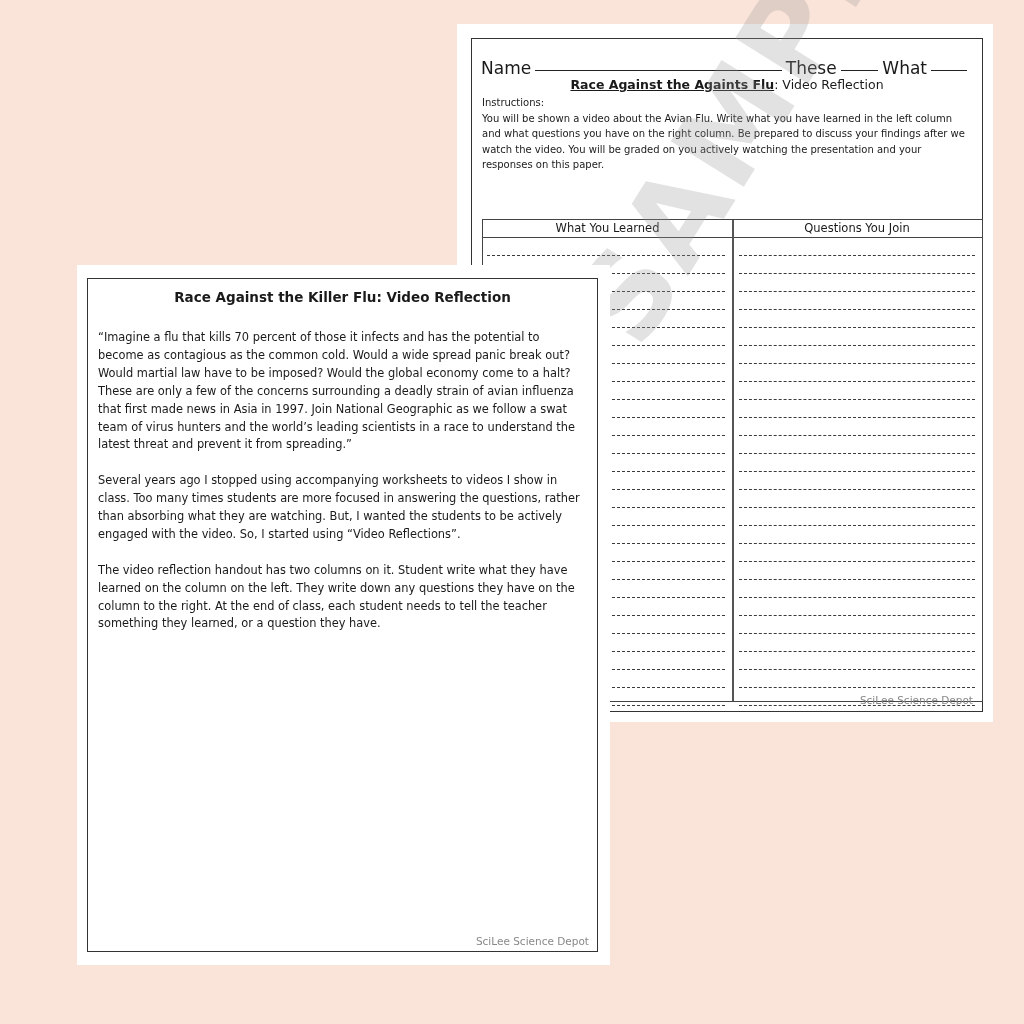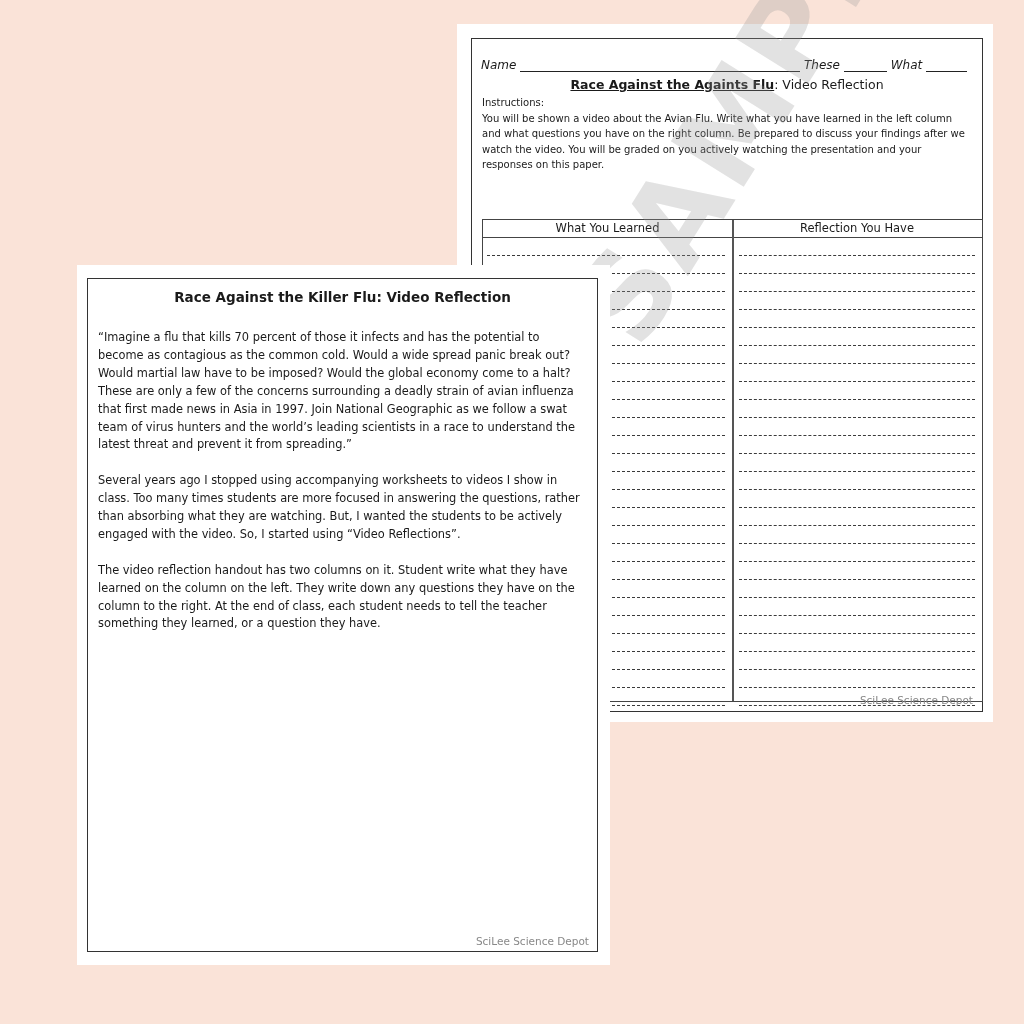--- a/index.html
+++ b/index.html
@@ -36,24 +36,23 @@
       bottom: 10px;
       border: 1.5px solid #333;
       box-sizing: border-box;
     }
     .ws-name-row {
       position: absolute;
       left: 24px;
       top: 34px;
       width: 490px;
       display: flex;
-      align-items: flex-end;
-      font-size: 12px;
+      align-items: flex-start;
+      font-size: 17px;
       white-space: nowrap;
-      font-style: italic;
     }
     .ws-name-row .blank {
       display: inline-block;
       border-bottom: 1.2px solid #222;
       height: 12px;
       margin: 0 4px;
     }
     .ws-title {
       position: absolute;
       left: 14px;
@@ -203,21 +202,21 @@
     <span class="main">Race Against the Againts Flu</span><span>: Video Reflection</span>
   </div>
 
   <div class="ws-instructions">
     <div>Instructions:</div>
     <div>You will be shown a video about the Avian Flu. Write what you have learned in the left column and what questions you have on the right column. Be prepared to discuss your findings after we watch the video. You will be graded on you actively watching the presentation and your responses on this paper.</div>
   </div>
 
   <div class="ws-table">
     <div class="col-head left">What You Learned</div>
-    <div class="col-head right">Reflection You Have</div>
+    <div class="col-head right">Questions You Join</div>
     <div class="divider"></div>
     <div class="ws-lines left" id="lines-left">
         <div class="ws-line"></div>
         <div class="ws-line"></div>
         <div class="ws-line"></div>
         <div class="ws-line"></div>
         <div class="ws-line"></div>
         <div class="ws-line"></div>
         <div class="ws-line"></div>
         <div class="ws-line"></div>

